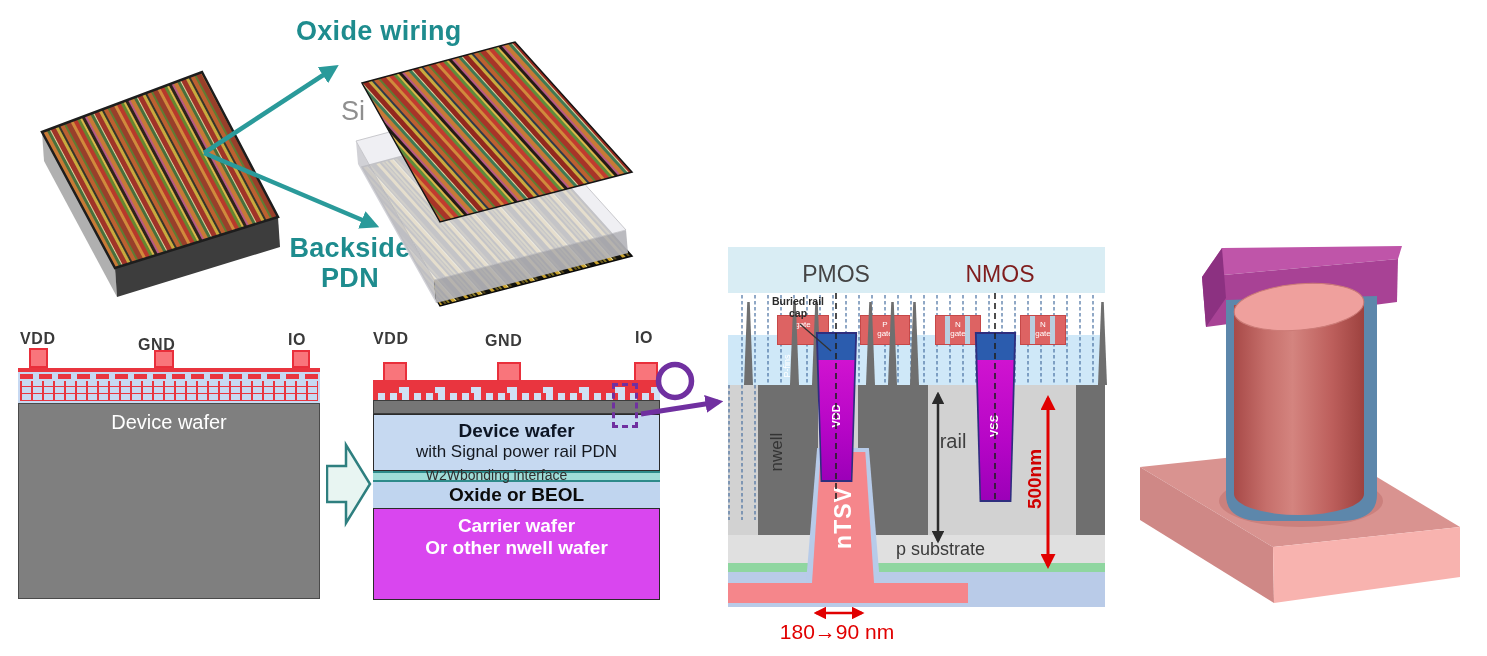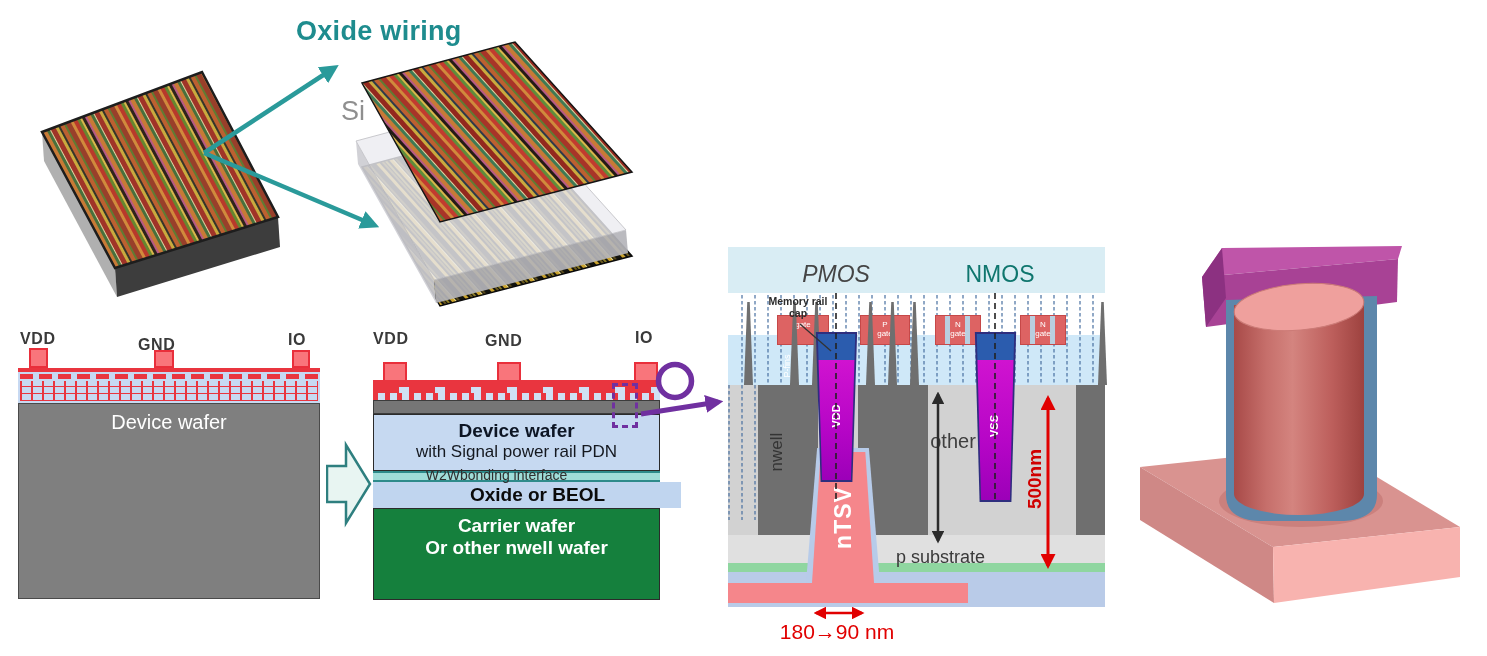--- a/index.html
+++ b/index.html
@@ -97,20 +97,24 @@
     </g>
 
     <g stroke="#2a9a9a" stroke-width="4.5" fill="none">
       <line x1="204" y1="153" x2="334" y2="68" marker-end="url(#mTeal)"></line>
       <line x1="204" y1="153" x2="374" y2="225" marker-end="url(#mTeal)"></line>
     </g>
   </svg>
 
   <div class="abs teal" style="left:296px;top:16px;">Oxide wiring</div>
   <div class="abs" style="left:341px;top:96px;font-size:27px;color:#8f8f8f;">Si</div>
+  <div class="abs ctr" style="left:282px;top:233px;width:136px;line-height:30px;">
+    <div class="teal" style="position:static">Backside</div>
+    <div class="teal" style="position:static">PDN</div>
+  </div>
 
   <div class="abs" style="left:18px;top:330px;width:302px;height:270px;">
     <div class="lbl" style="left:2px;top:0;">VDD</div>
     <div class="lbl" style="left:120px;top:6px;">GND</div>
     <div class="lbl" style="left:270px;top:1px;">IO</div>
     <div class="pad" style="left:11px;top:18px;width:19px;height:20px;"></div>
     <div class="pad" style="left:136px;top:20px;width:20px;height:18px;"></div>
     <div class="pad" style="left:274px;top:20px;width:18px;height:18px;"></div>
     <div class="abs" style="left:0;top:38px;width:302px;height:4px;background:#e9353f;"></div>
     <div class="abs" style="left:0;top:42px;width:302px;height:31px;background:#c7d9f2;">
@@ -138,24 +142,24 @@
       <div class="abs" style="left:0;top:0;width:287px;height:6px;background:repeating-linear-gradient(90deg,#e9353f 0 26px,transparent 26px 36px);"></div>
       <div class="abs" style="left:0;top:6px;width:287px;height:7px;background:repeating-linear-gradient(90deg,#e9353f 0 5px,transparent 5px 12px);"></div>
     </div>
     <div class="abs" style="left:0;top:72px;width:287px;height:14px;background:#767676;border:1px solid #3c3c3c;box-sizing:border-box;"></div>
     <div class="abs ctr" style="left:0;top:86px;width:287px;height:57px;background:#c6d9f1;border:1px solid #2b2b2b;box-sizing:border-box;">
       <div style="margin-top:5px;font-weight:bold;font-size:19px;color:#0d1524;">Device wafer</div>
       <div style="font-size:17px;color:#14181f;">with Signal power rail PDN</div>
     </div>
     <div class="abs" style="left:0;top:143px;width:287px;height:11px;background:#9fdcd8;border-top:2.5px solid #2e8b8b;border-bottom:2.5px solid #2e8b8b;box-sizing:border-box;"></div>
     <div class="abs ctr" style="left:0;top:139px;width:247px;font-size:14px;color:#2f2f2f;z-index:2;">W2Wbonding interface</div>
-    <div class="abs ctr" style="left:0;top:154px;width:287px;height:26px;background:#c0d5ef;padding-left:21px;">
+    <div class="abs ctr" style="left:0;top:154px;width:287px;height:26px;background:#c0d5ef;">
       <div style="margin-top:2px;font-weight:bold;font-size:19px;color:#0b0b0b;">Oxide or BEOL</div>
     </div>
-    <div class="abs ctr" style="left:0;top:180px;width:287px;height:92px;background:#15803d;border:1px solid #2b2b2b;box-sizing:border-box;">
+    <div class="abs ctr" style="left:0;top:180px;width:287px;height:92px;background:#d946ef;border:1px solid #2b2b2b;box-sizing:border-box;">
       <div class="wlabel" style="margin-top:6px;">Carrier wafer</div>
       <div class="wlabel">Or other nwell wafer</div>
     </div>
   </div>
 
   <div class="abs" style="left:612px;top:383px;width:26px;height:45px;border:3px dashed #7030a0;box-sizing:border-box;z-index:40;"></div>
 
   <div class="abs" style="left:728px;top:247px;width:377px;height:360px;">
 
     <div class="abs" style="left:0;top:0;width:377px;height:46px;background:#d9edf4;z-index:1;"></div>
@@ -220,30 +224,30 @@
       <div class="vtex" style="left:9px;top:78px;">VDD</div>
     </div>
     <div class="rail" style="left:246px;top:85px;width:43px;height:170px;">
       <div class="rail-in">
           <div class="cap"></div>
         <div class="rbody"></div>
         </div>
       <div class="vtex" style="left:9px;top:88px;">VSS</div>
     </div>
 
-    <div class="abs ctr" style="left:58px;top:14px;width:100px;font-size:23px;color:#454545;z-index:7;font-style:italic;">PMOS</div>
-    <div class="abs ctr" style="left:222px;top:14px;width:100px;font-size:23px;color:#0f766e;z-index:7;">NMOS</div>
+    <div class="abs ctr" style="left:58px;top:14px;width:100px;font-size:23px;color:#454545;z-index:7;">PMOS</div>
+    <div class="abs ctr" style="left:222px;top:14px;width:100px;font-size:23px;color:#7f1d1d;z-index:7;">NMOS</div>
     <div class="abs ctr" style="left:27px;top:48px;width:86px;font-size:10.5px;font-weight:bold;color:#2b2b2b;line-height:12px;z-index:8;">
-      <div>Memory rail</div>
+      <div>Buried rail</div>
       <div>cap</div>
     </div>
     <div class="abs" style="left:37px;top:114px;width:44px;text-align:center;color:#fff;font-size:9px;transform:rotate(-90deg);z-index:8;">P-fins</div>
     <div class="abs" style="left:19px;top:195px;width:60px;text-align:center;font-size:17px;color:#343434;transform:rotate(-90deg);z-index:8;">nwell</div>
-    <div class="abs ctr" style="left:190px;top:183px;width:70px;font-size:20px;color:#3f3f3f;z-index:8;">other</div>
-    <div class="abs ctr" style="left:140px;top:292px;width:145px;font-size:18px;color:#3a3a3a;z-index:8;margin-top:8px;">p substrate</div>
+    <div class="abs ctr" style="left:190px;top:183px;width:70px;font-size:20px;color:#3f3f3f;z-index:8;">rail</div>
+    <div class="abs ctr" style="left:140px;top:292px;width:145px;font-size:18px;color:#3a3a3a;z-index:8;">p substrate</div>
     <div class="abs" style="left:272px;top:221px;width:70px;text-align:center;font-size:19px;font-weight:bold;color:#d00000;transform:rotate(-90deg);z-index:8;">500nm</div>
   </div>
 
   <div class="abs ctr" style="left:772px;top:620px;width:130px;font-size:21px;color:#e10000;z-index:8;">180→90 nm</div>
 
   <svg class="abs" style="left:1125px;top:225px;z-index:1;" width="362" height="431" viewBox="1125 225 362 431">
     <defs>
       <linearGradient id="cylGrad" x1="0" y1="0" x2="1" y2="0">
         <stop offset="0" stop-color="#a84a48"></stop>
           <stop offset="0.25" stop-color="#c66f6b"></stop>

